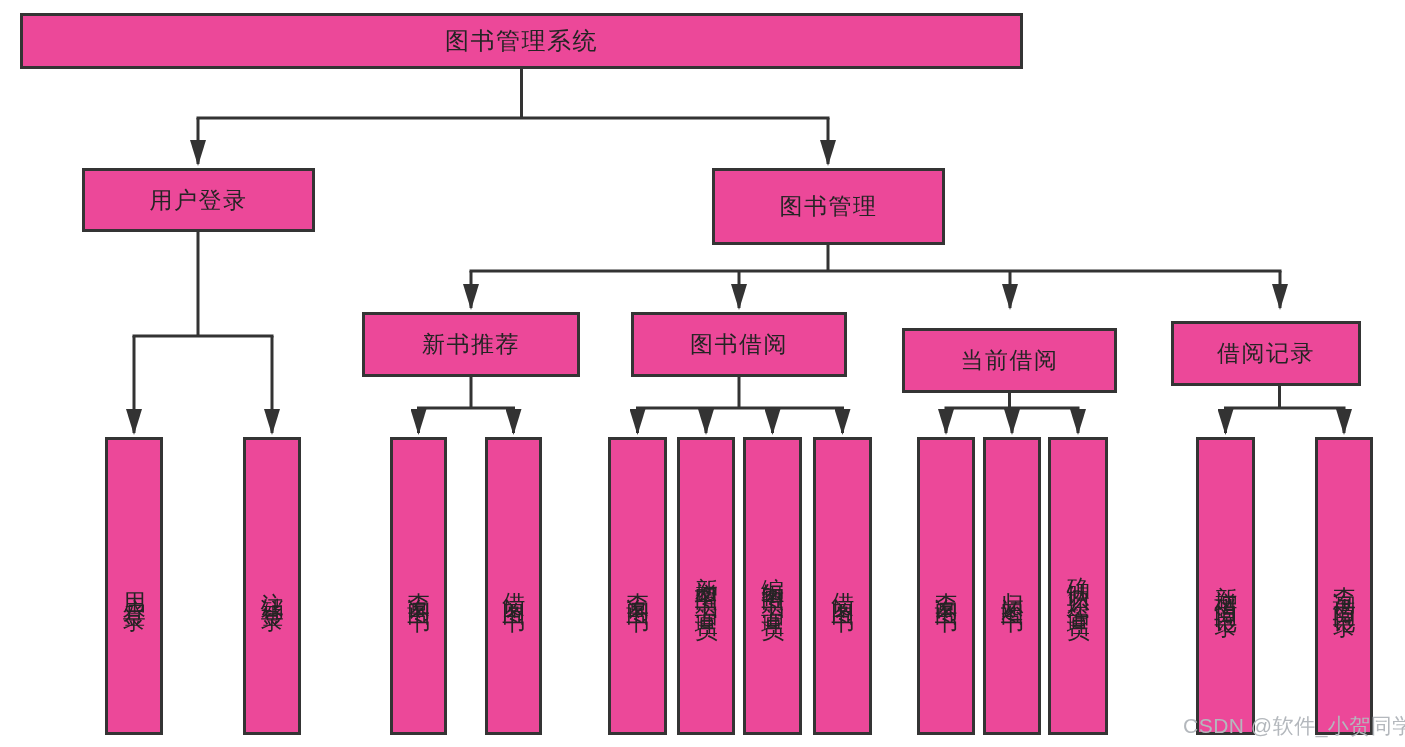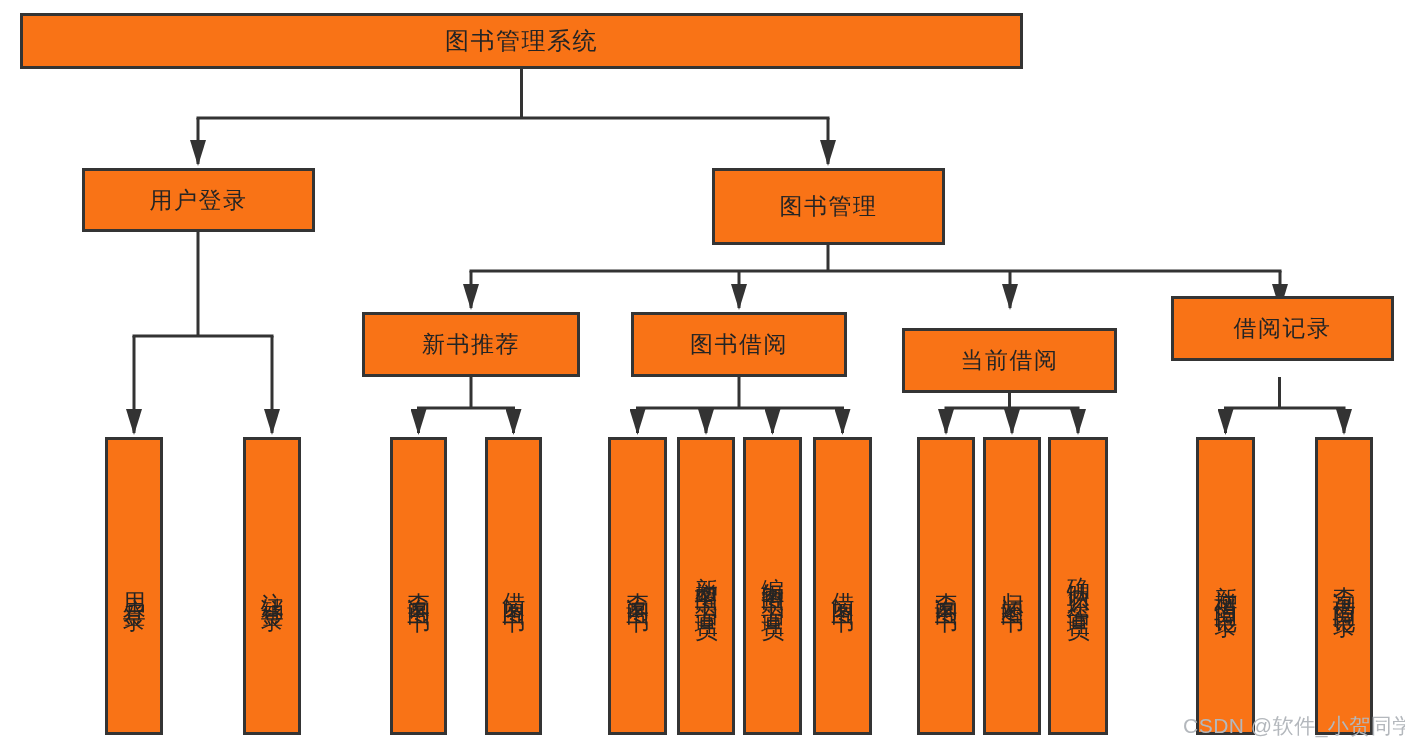--- a/index.html
+++ b/index.html
@@ -15,21 +15,21 @@
     width:1405px;height:747px;
     background:var(--bg);
     font-family:"Liberation Sans","DejaVu Sans",sans-serif;
     overflow:hidden;
   }
   .connectors{position:absolute;left:0;top:0;z-index:1;}
   .node{
     position:absolute;
     box-sizing:border-box;
     border:3px solid var(--border);
-    background:#f97316;
+    background:#ec4899;
     color:var(--text);
     display:flex;align-items:center;justify-content:center;
     z-index:2;
   }
   .hbox{font-size:23px;letter-spacing:1.5px;white-space:nowrap;}
   .root-box{font-size:24px;}
   .vbox span{
     writing-mode:vertical-rl;
     text-orientation:mixed;
     font-size:23px;
@@ -103,21 +103,21 @@
   </svg>
 
   <div class="node hbox root-box" style="left:20px;top:13px;width:1003px;height:56px;">图书管理系统</div>
 
   <div class="node hbox" style="left:82px;top:168px;width:233px;height:64px;">用户登录</div>
   <div class="node hbox" style="left:712px;top:168px;width:233px;height:77px;">图书管理</div>
 
   <div class="node hbox" style="left:362px;top:312px;width:218px;height:65px;">新书推荐</div>
   <div class="node hbox" style="left:631px;top:312px;width:216px;height:65px;">图书借阅</div>
   <div class="node hbox" style="left:902px;top:328px;width:215px;height:65px;">当前借阅</div>
-  <div class="node hbox" style="left:1171px;top:296px;width:223px;height:65px;">借阅记录</div>
+  <div class="node hbox" style="left:1171px;top:321px;width:190px;height:65px;">借阅记录</div>
 
   <div class="node vbox" style="left:105px;top:437px;width:58px;height:298px;">
     <span>用户登录</span>
   </div>
   <div class="node vbox" style="left:243px;top:437px;width:58px;height:298px;">
     <span>注销登录</span>
   </div>
 
   <div class="node vbox" style="left:390px;top:437px;width:57px;height:298px;">
     <span>查询图书</span>

